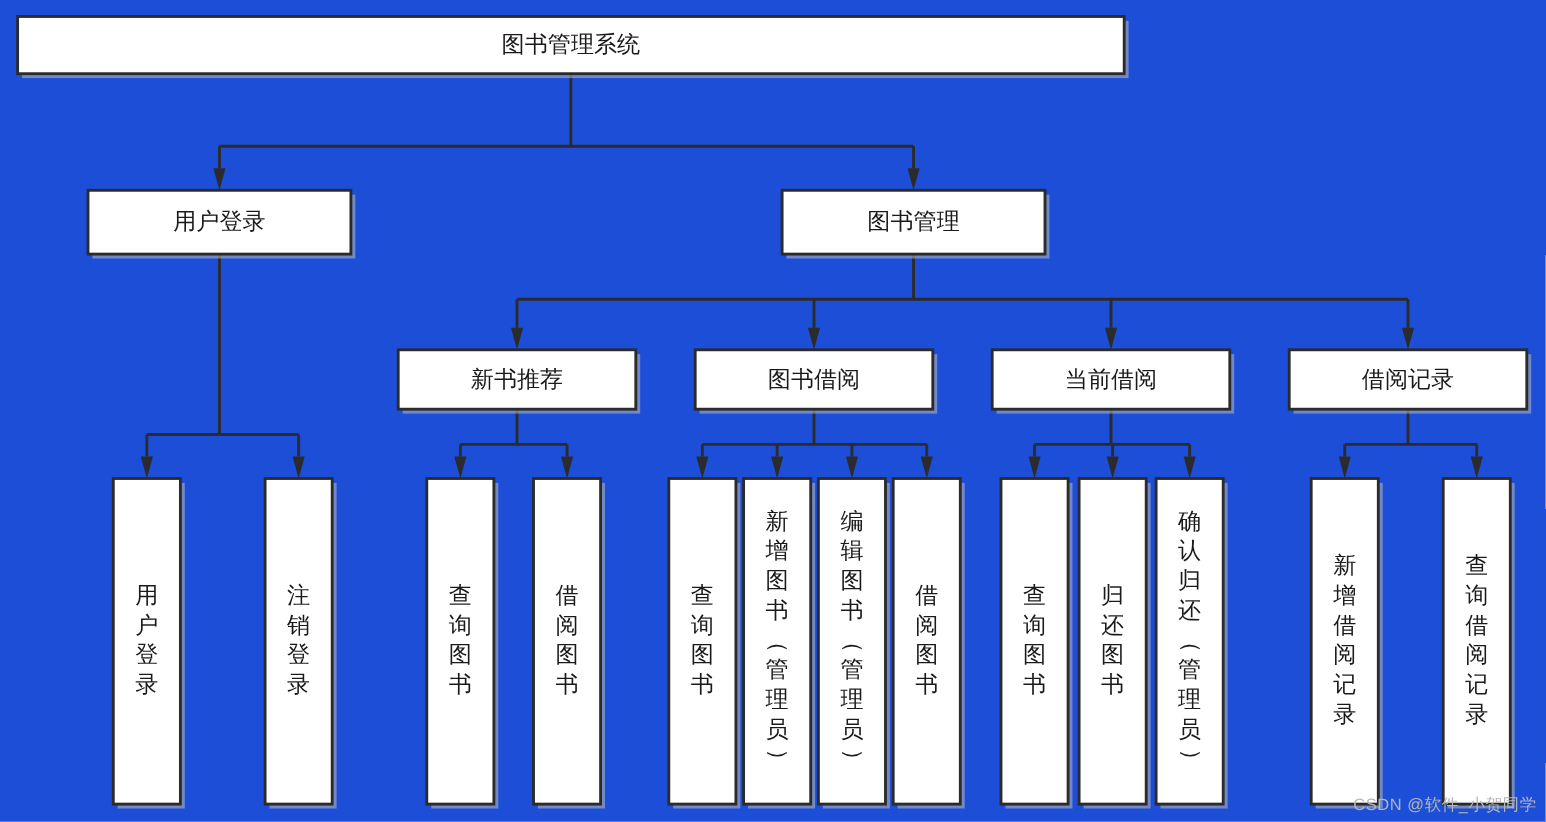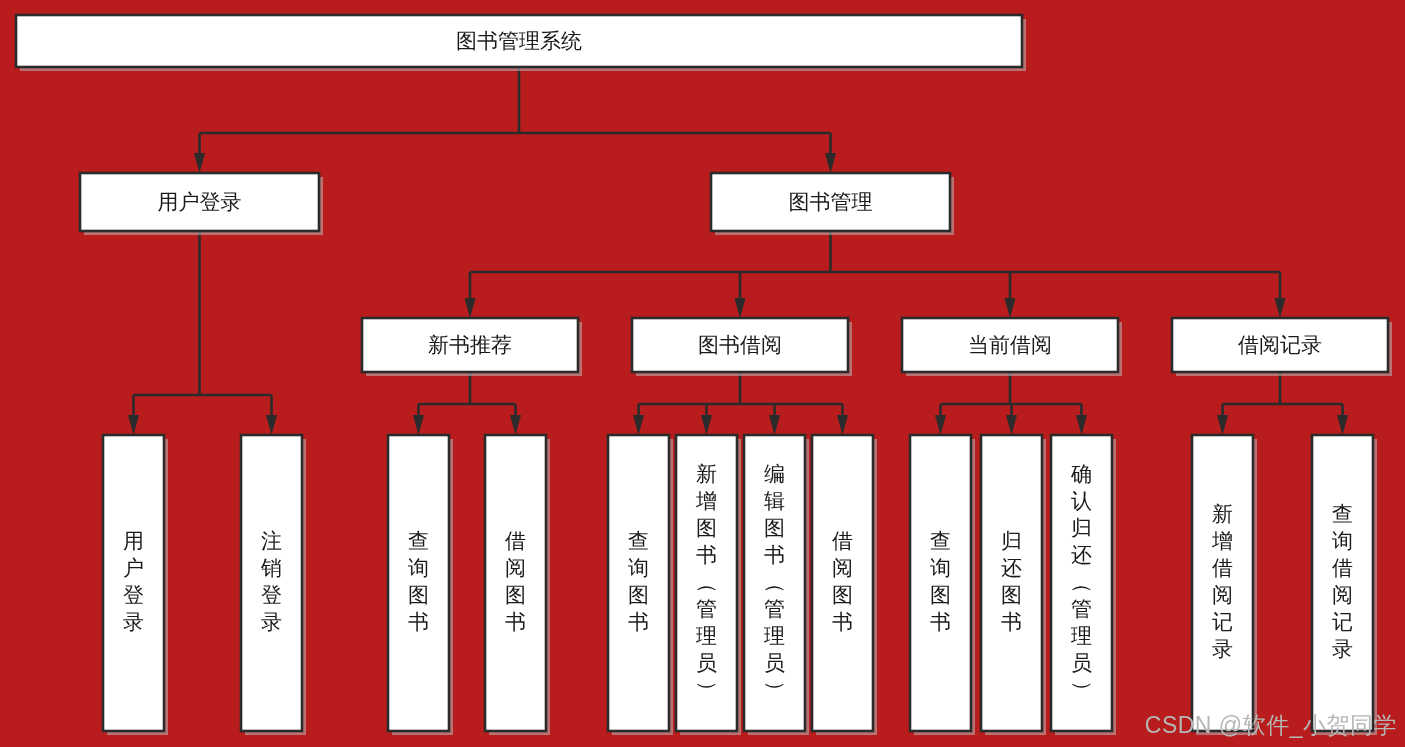--- a/index.html
+++ b/index.html
@@ -10,21 +10,21 @@
   body {
     width: 1405px;
     height: 747px;
     font-family: "Liberation Sans", "DejaVu Sans", sans-serif;
     overflow: hidden;
   }
   #diagram-root {
     position: relative;
     width: 1405px;
     height: 747px;
-    background: #b91c1c;
+    background: #1d4ed8;
   }
   svg#tree-svg {
     position: absolute;
     left: 0;
     top: 0;
     width: 1405px;
     height: 747px;
     display: block;
   }
   .node-box {
@@ -59,21 +59,21 @@
     font-size: 21px;
     fill: #1a1a1a;
     text-anchor: middle;
     dominant-baseline: middle;
   }
   .watermark-text {
     position: absolute;
     right: 8px;
     bottom: 6px;
     font-family: "Liberation Sans", "DejaVu Sans", sans-serif;
-    font-size: 23px;
+    font-size: 15px;
     color: #b6b6b6;
     letter-spacing: 0.5px;
     white-space: nowrap;
     user-select: none;
   }
 </style>
 </head>
 <body>
 
 <div id="diagram-root">

